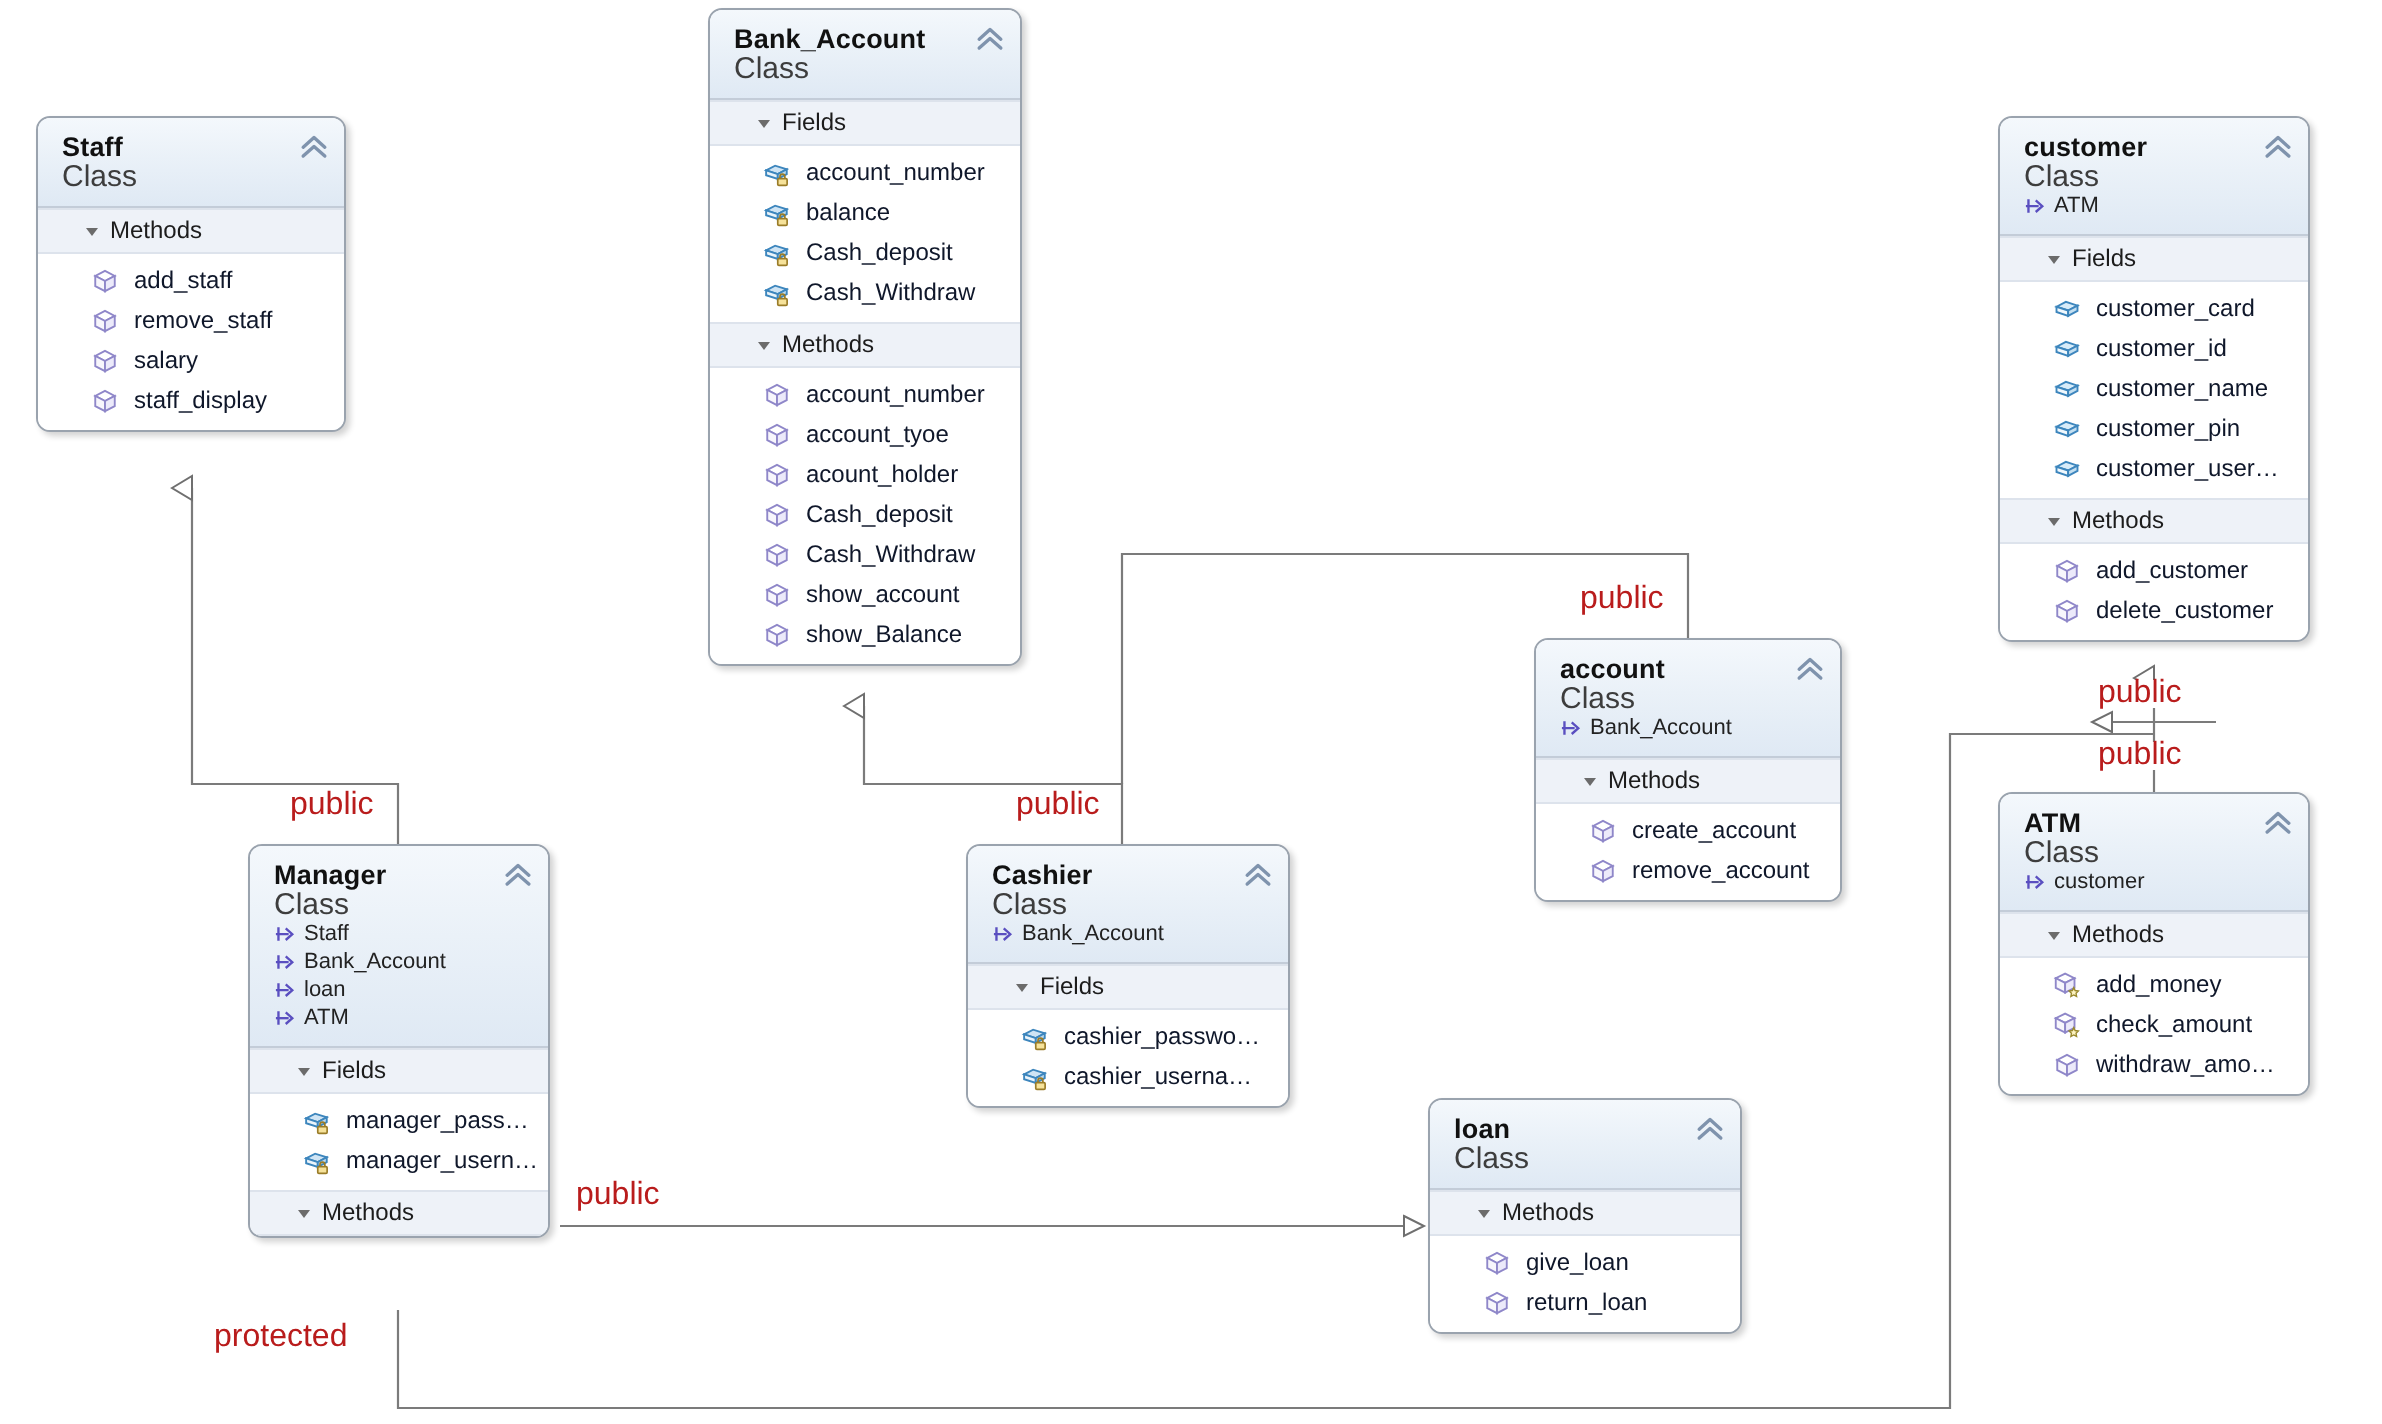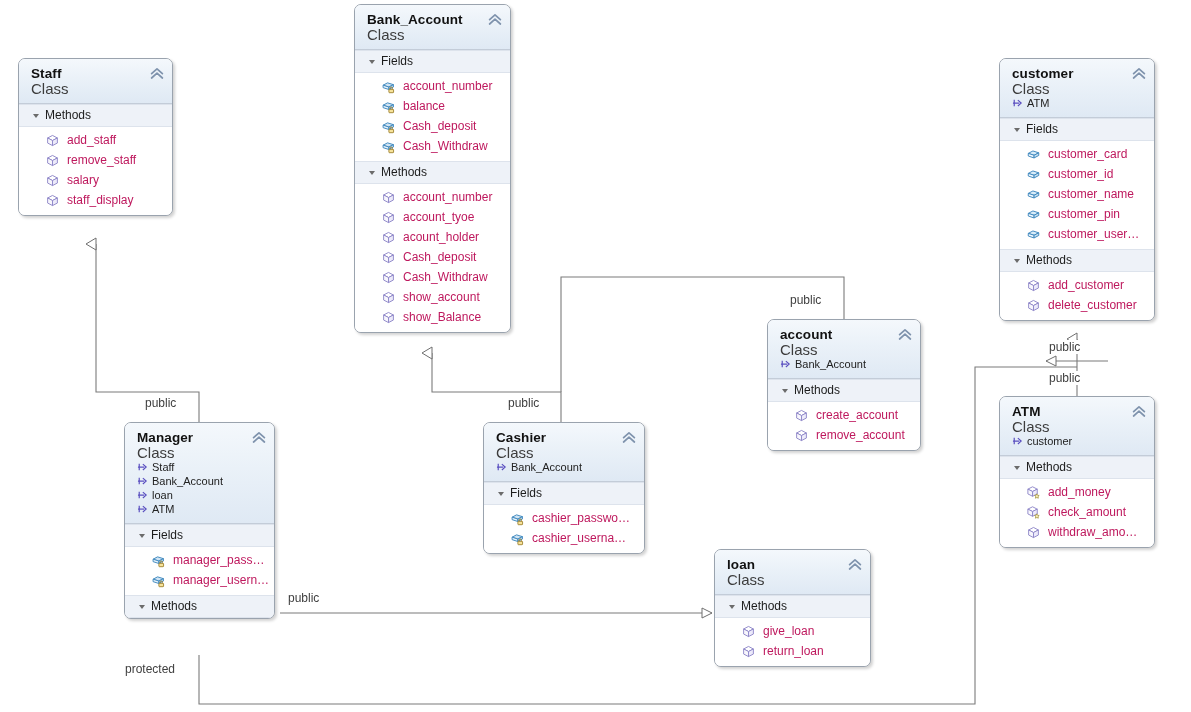--- a/index.html
+++ b/index.html
@@ -47,45 +47,45 @@
     position:absolute;right:8px;top:8px;width:14px;height:13px;
     cursor:pointer;
   }
 
   
   .uml-section{
     background:#eef2f8;
     border-top:1px solid #dde3ec;
     border-bottom:1px solid #dde3ec;
     font-size:12px;color:#1c1c1c;
-    padding:3px 0 3px 14px;
+    padding:3px 0 3px 24px;
     display:flex;align-items:center;gap:7px;
     line-height:15px;
   }
   .sec-tri{
     width:0;height:0;flex:0 0 auto;
     border-left:4.5px solid #6b6b6b;
     border-top:3.5px solid transparent;
     border-bottom:3.5px solid transparent;
     transform:rotate(90deg);
     margin-left:1px;
   }
   .uml-members{background:#ffffff;padding:3px 0 5px 0;}
   .uml-member{
     display:flex;align-items:center;gap:7px;
     padding:0 8px 0 26px;
-    font-size:12px;line-height:20px;color:#be185d;
+    font-size:12px;line-height:20px;color:#0f172a;
     white-space:nowrap;
   }
   .m-icon{width:15px;height:15px;flex:0 0 15px;display:block;}
 
   
   .edge-label{
     position:absolute;z-index:2;
-    font-size:12px;color:#404040;
+    font-size:16px;color:#b91c1c;
     background:#ffffff;
     padding:0 3px;
     line-height:14px;
     white-space:nowrap;
   }
 </style>
 </head>
 <body>
 
 <div id="canvas">
@@ -117,21 +117,21 @@
       <path d="M199,655 L199,704 L975,704 L975,367 L1077,367"></path>
     </g>
   </svg>
 
   <div class="edge-label" style="left:142px;top:396px;">public</div>
   <div class="edge-label" style="left:505px;top:396px;">public</div>
   <div class="edge-label" style="left:787px;top:293px;">public</div>
   <div class="edge-label" style="left:1046px;top:340px;">public</div>
   <div class="edge-label" style="left:1046px;top:371px;">public</div>
   <div class="edge-label" style="left:285px;top:591px;">public</div>
-  <div class="edge-label" style="left:122px;top:662px;">protected</div>
+  <div class="edge-label" style="left:104px;top:662px;">protected</div>
 
   <div class="uml-class" id="cls-staff" style="left:18px;top:58px;width:155px;">
       <div class="uml-header">
         <svg class="collapse-chevron" viewBox="0 0 14 13">
           <path d="M1.6 6.6 L7 1.8 L12.4 6.6" stroke="#7f93ad" stroke-width="1.7" fill="none" stroke-linecap="round" stroke-linejoin="round"></path>
           <path d="M1.6 11.0 L7 6.2 L12.4 11.0" stroke="#7f93ad" stroke-width="1.7" fill="none" stroke-linecap="round" stroke-linejoin="round"></path>
         </svg>
         <div class="uml-title">Staff</div>
         <div class="uml-stereotype">Class</div>
       </div>

